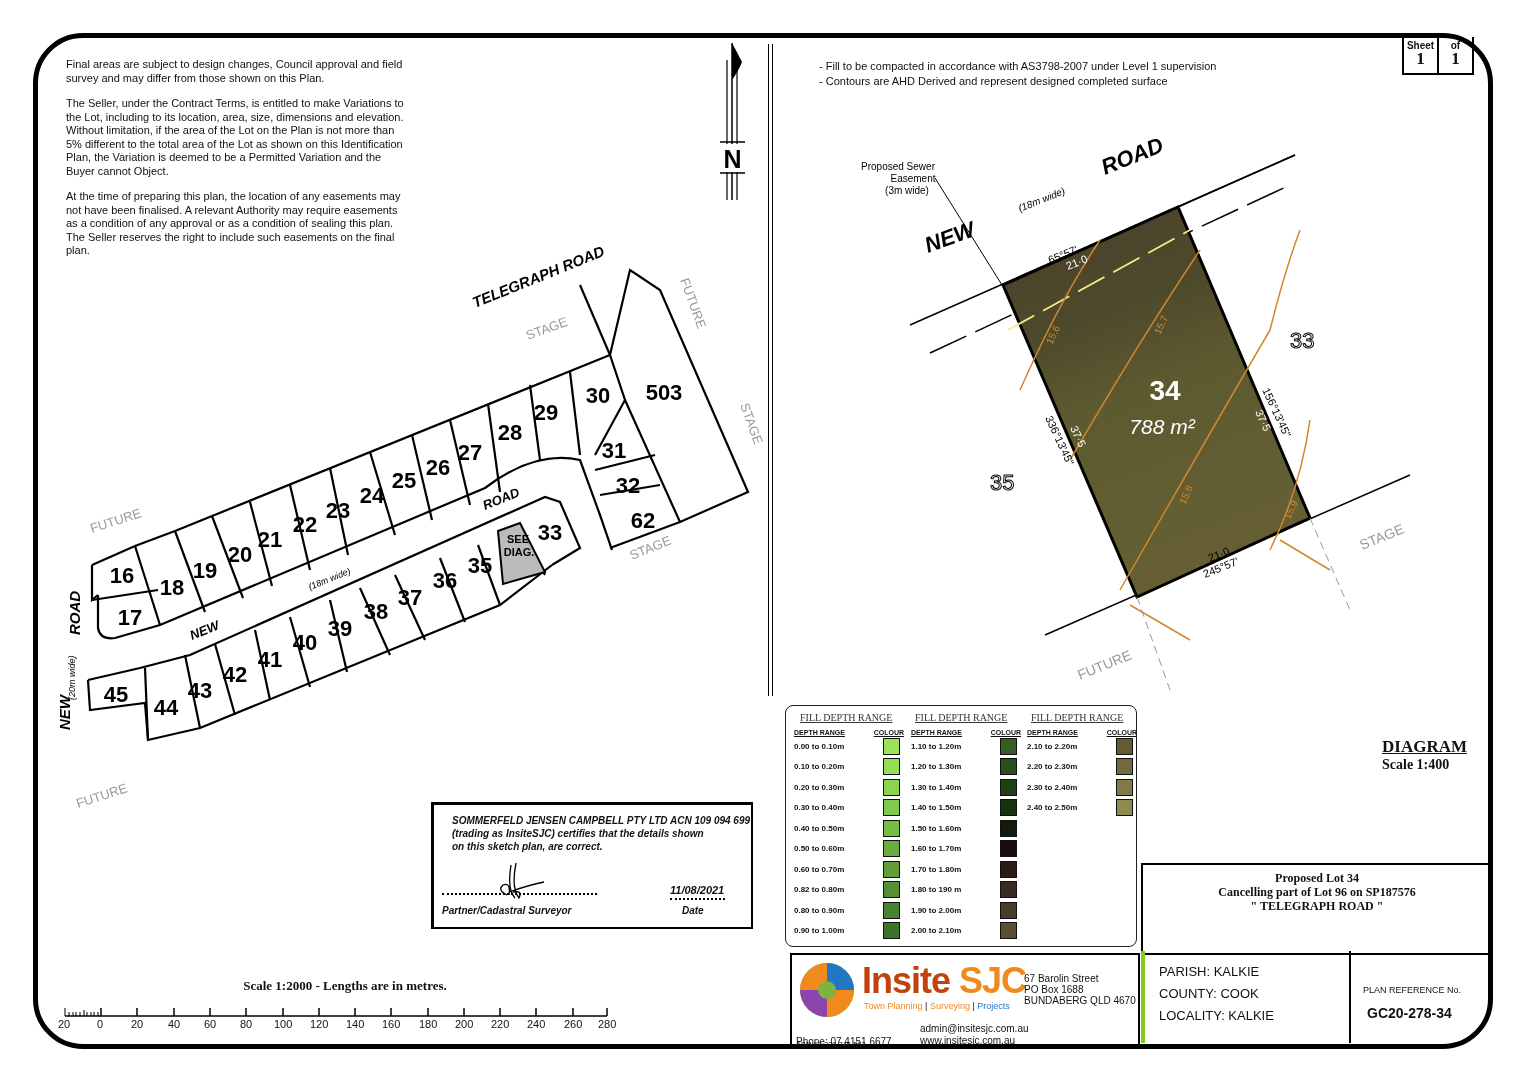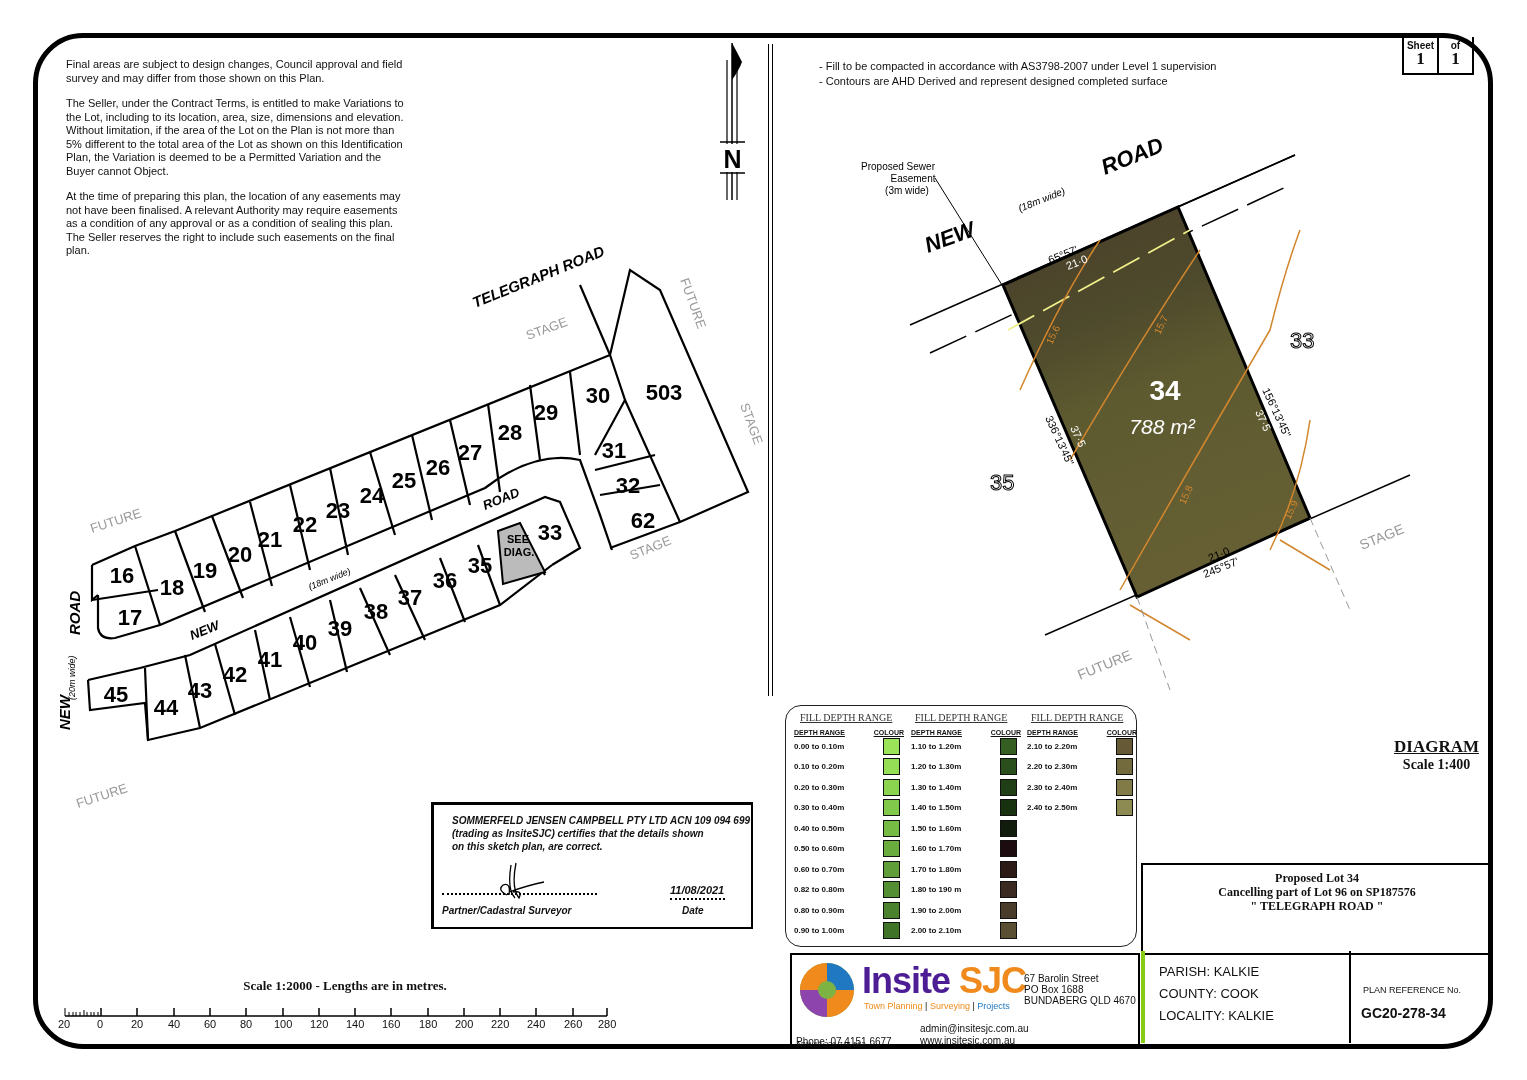--- a/index.html
+++ b/index.html
@@ -9,21 +9,21 @@
   .notes p{margin:0 0 12px 0;font-size:11px;line-height:13.5px;}
   .notes{left:66px;top:58px;width:345px;}
   .topnotes{left:819px;top:59px;font-size:11px;line-height:15px;}
   .sheet-box{left:1402px;top:37px;width:68px;height:36px;border:2px solid #000;border-top:none;display:flex;}
   .sheet-box div{flex:1;text-align:center;font-family:"Liberation Serif",serif;}
   .sheet-box div:first-child{border-right:2px solid #000;}
   .sheet-box .lbl{font-size:10px;font-weight:bold;font-family:"Liberation Sans",sans-serif;display:block;margin-top:3px;}
   .sheet-box .num{font-size:17px;font-weight:bold;display:block;line-height:16px;}
   .divider{left:768px;top:44px;width:5px;height:652px;border-left:1.5px solid #000;border-right:1.5px solid #000;box-sizing:border-box;}
   svg text{font-family:"Liberation Sans",sans-serif;}
-  .legend{left:785px;top:705px;width:352px;height:242px;border:1.5px solid #222;border-radius:16px;box-sizing:border-box;padding-left:32px;}
+  .legend{left:785px;top:705px;width:352px;height:242px;border:1.5px solid #222;border-radius:8px;box-sizing:border-box;padding-left:32px;}
   .legcol{position:absolute;top:6px;width:110px;}
   .legcol .h{font-family:"Liberation Serif",serif;font-size:10px;text-decoration:underline;color:#333;white-space:nowrap;}
   .legcol .sub{display:flex;justify-content:space-between;font-size:7px;font-weight:bold;text-decoration:underline;margin-top:6px;}
   .legrow{display:flex;justify-content:space-between;align-items:center;height:20.5px;font-size:8px;font-weight:bold;}
   .sw{width:15px;height:15px;border:1px solid #111;margin-right:4px;}
   .cert{left:431px;top:802px;width:322px;height:127px;border:2px solid #000;border-top-width:3px;border-left-width:3px;box-sizing:border-box;font-style:italic;font-weight:bold;font-size:10px;}
   .scalebar{left:60px;top:978px;width:570px;}
   .title-block{left:1141px;top:863px;width:352px;height:186px;}
   .tb-top{position:absolute;left:0;top:0;width:350px;height:92px;border:2px solid #000;border-right:none;box-sizing:border-box;text-align:center;}
   .tb-bottom-left{position:absolute;left:0;top:88px;width:210px;height:92px;border-left:4px solid #84cc16;border-right:2px solid #000;box-sizing:border-box;}
@@ -195,21 +195,21 @@
   <g font-size="22" fill="#fff" stroke="#000" stroke-width="1">
     <text x="990" y="490">35</text>
     <text x="1290" y="348">33</text>
   </g>
   <g font-size="14" fill="#999">
     <text x="1080" y="680" transform="rotate(-22 1080 680)">FUTURE</text>
     <text x="1362" y="550" transform="rotate(-22 1362 550)">STAGE</text>
   </g>
 </svg>
 
-<div class="abs" style="left:1382px;top:737px;text-align:center;font-family:'Liberation Serif',serif;font-weight:bold;margin-left:12px;">
+<div class="abs" style="left:1382px;top:737px;font-family:'Liberation Serif',serif;font-weight:bold;">
   <div style="font-size:17px;text-decoration:underline;">DIAGRAM</div>
   <div style="font-size:14px;">Scale  1:400</div>
 </div>
 
 <div class="abs legend">
   <div class="legcol" style="left:8px">
     <div class="h" style="margin-left:6px">FILL DEPTH RANGE</div>
     <div class="sub">
         <span>DEPTH RANGE</span>
         <span>COLOUR</span>
@@ -400,21 +400,21 @@
 <div class="abs logo-block">
   <svg style="position:absolute;left:6px;top:6px" width="58" height="58">
     <circle cx="29" cy="29" r="27" fill="#7cb342"></circle>
     <path d="M29 2 A27 27 0 0 1 56 29 L29 29 Z" fill="#1f78c1"></path>
     <path d="M56 29 A27 27 0 0 1 29 56 L29 29 Z" fill="#f08a1c"></path>
     <path d="M2 29 A27 27 0 0 1 29 2 L29 29 Z" fill="#f08a1c"></path>
     <path d="M29 56 A27 27 0 0 1 2 29 L29 29 Z" fill="#8e44ad"></path>
     <circle cx="29" cy="29" r="9" fill="#7cb342"></circle>
   </svg>
   <div style="position:absolute;left:70px;top:5px;font-size:36px;font-weight:bold;letter-spacing:-1px;">
-    <span style="color:#4c1d95">Insite</span> <span style="color:#f08a1c">SJC</span>
+    <span style="color:#c2410c">Insite</span> <span style="color:#f08a1c">SJC</span>
   </div>
   <div style="position:absolute;left:72px;top:46px;font-size:9px;">
     <span style="color:#f08a1c">Town Planning</span> | <span style="color:#f08a1c">Surveying</span> | <span style="color:#1f78c1">Projects</span>
   </div>
   <div style="position:absolute;left:232px;top:18px;font-size:10px;line-height:11px;">
     <div>67 Barolin Street</div>
       <div>PO Box 1688</div>
       <div>BUNDABERG QLD 4670</div>
   </div>
   <div style="position:absolute;left:4px;top:70px;font-size:7.5px;margin-top:15px;">ABN 62 329 746 562</div>
@@ -433,15 +433,15 @@
   </div>
   <div class="tb-bottom-left">
     <div style="position:absolute;left:14px;top:10px;font-size:13px;line-height:22px;">
       <div>PARISH: KALKIE</div>
       <div>COUNTY: COOK</div>
       <div>LOCALITY: KALKIE</div>
     </div>
   </div>
   <div class="tb-bottom-right">
     <div style="position:absolute;left:12px;top:30px;font-size:9px;">PLAN REFERENCE No.</div>
-    <div style="position:absolute;left:10px;top:50px;font-size:14px;font-weight:bold;">GC20-278-34</div>
+    <div style="position:absolute;left:16px;top:50px;font-size:14px;font-weight:bold;">GC20-278-34</div>
   </div>
 </div>
 
 </body></html>

